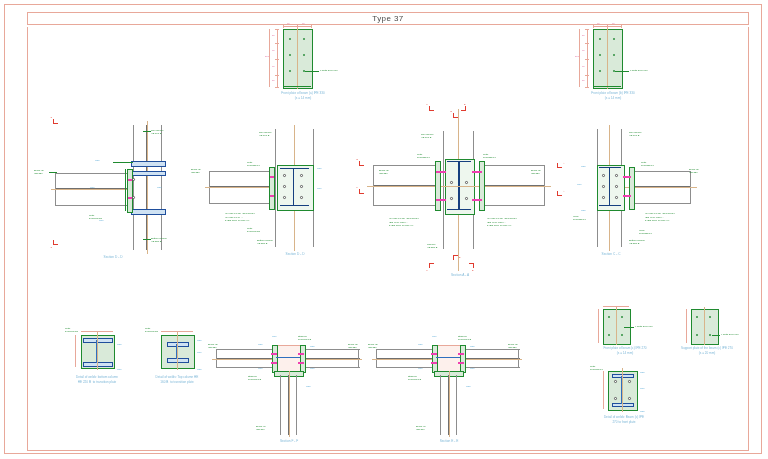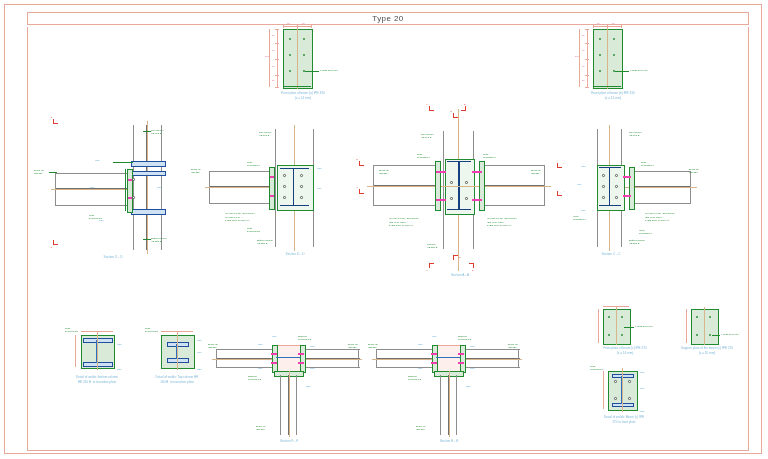--- a/index.html
+++ b/index.html
@@ -38,21 +38,21 @@
   .secmk{position:absolute;}
   .secmk i{position:absolute;background:#e03b2f;}
   .secmk span{position:absolute;font-size:2.2px;color:#e03b2f;}
 </style>
 </head>
 <body>
 
 <div id="sheet">
 
   <div id="title-bar">
-    <span class="t">Type 20</span>
+    <span class="t">Type 37</span>
   </div>
   <div id="inner-frame"></div>
 
   <div class="dw" style="left:258px;top:18px;width:110px;height:80px;">
 
     <div class="plate" style="left:20px;top:6px;width:28px;height:58px;"></div>
     <div class="cl" style="left:34px;top:4px;width:.5px;height:62px;"></div>
 
     <div class="bolt-g" style="left:26px;top:15px;"></div>
     <div class="bolt-g" style="left:40px;top:15px;"></div>

